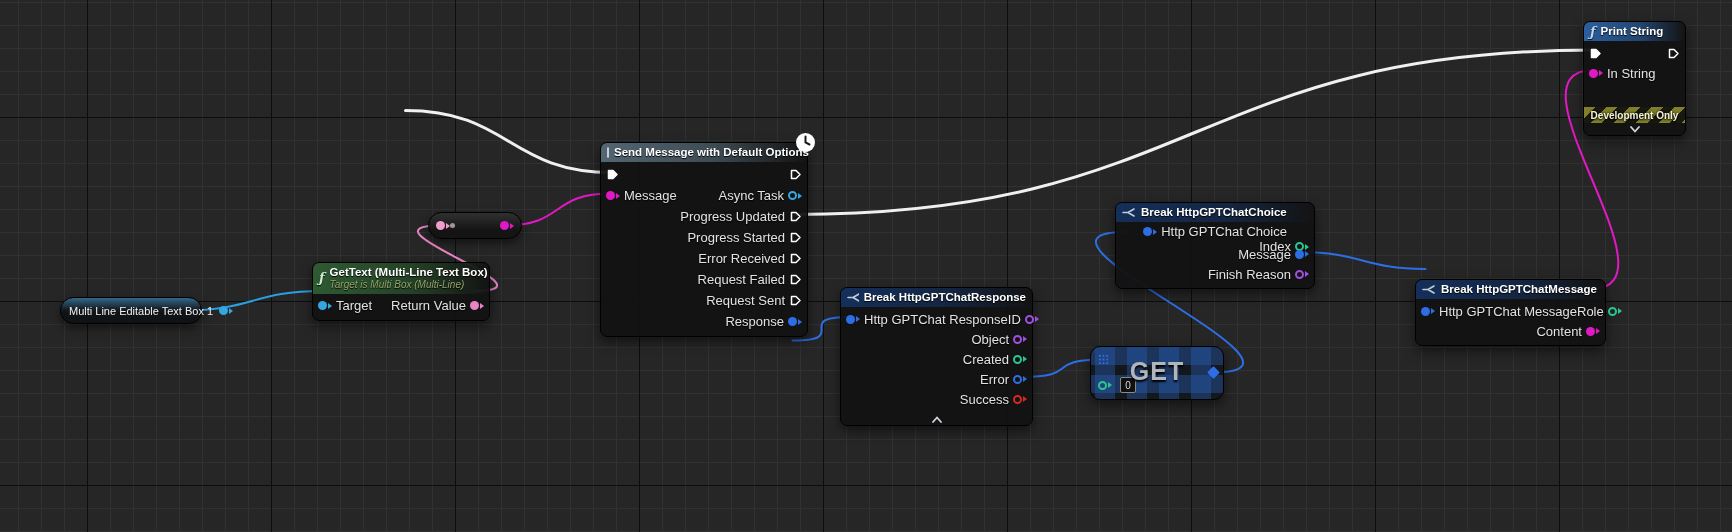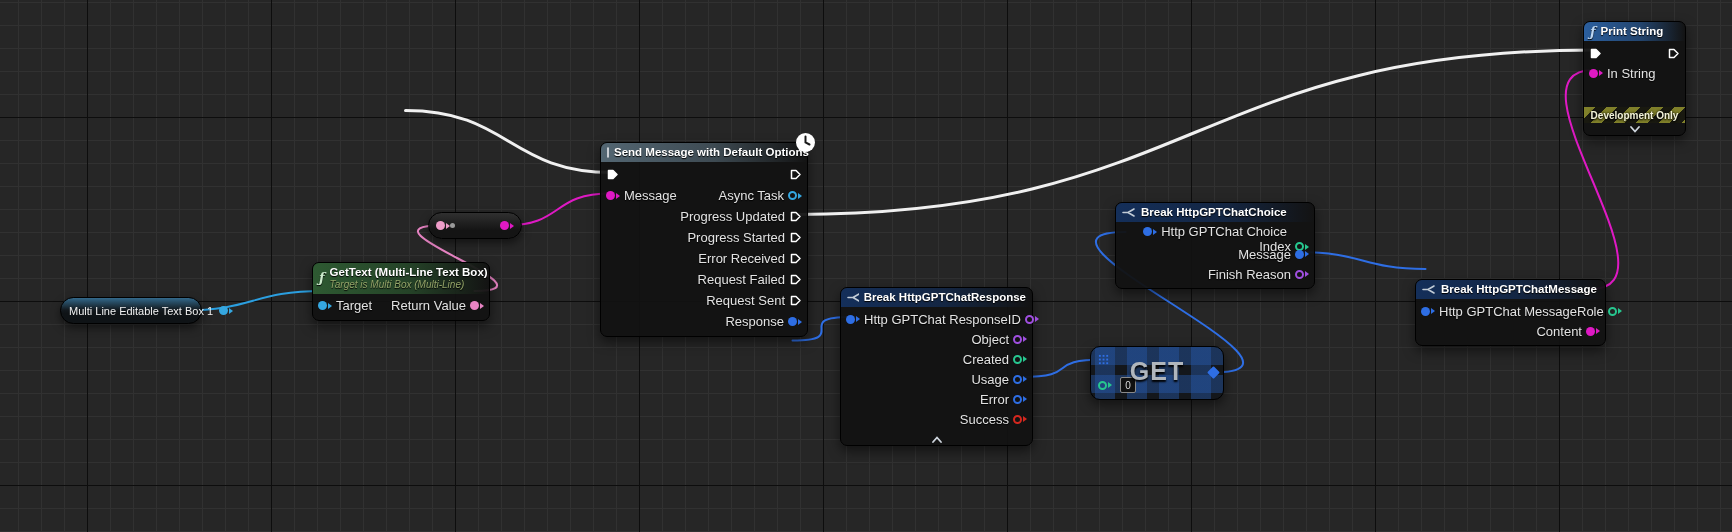--- a/index.html
+++ b/index.html
@@ -263,29 +263,20 @@
           <span class="pin-group right">
             <span class="pin-label">Created</span>
             <span class="dotwrap">
               <span class="pin-dot" id="resp-created" style="border: 2px solid rgb(39, 199, 143);"></span>
               <span class="pin-tail" style="border-left-color: rgb(39, 199, 143);"></span>
             </span>
           </span>
         </div>
         <div class="node-row" style="height: 20px;">
           <span class="pin-group right">
-            <span class="pin-label">Usage</span>
-            <span class="dotwrap">
-              <span class="pin-dot" id="resp-usage" style="border: 2px solid rgb(46, 110, 228);"></span>
-              <span class="pin-tail" style="border-left-color: rgb(46, 110, 228);"></span>
-            </span>
-          </span>
-        </div>
-        <div class="node-row" style="height: 20px;">
-          <span class="pin-group right">
             <span class="pin-label">Error</span>
             <span class="dotwrap">
               <span class="pin-dot" id="resp-error" style="border: 2px solid rgb(46, 110, 228);"></span>
               <span class="pin-tail" style="border-left-color: rgb(46, 110, 228);"></span>
             </span>
           </span>
         </div>
         <div class="node-row" style="height: 20px;">
           <span class="pin-group right">
             <span class="pin-label">Success</span>

